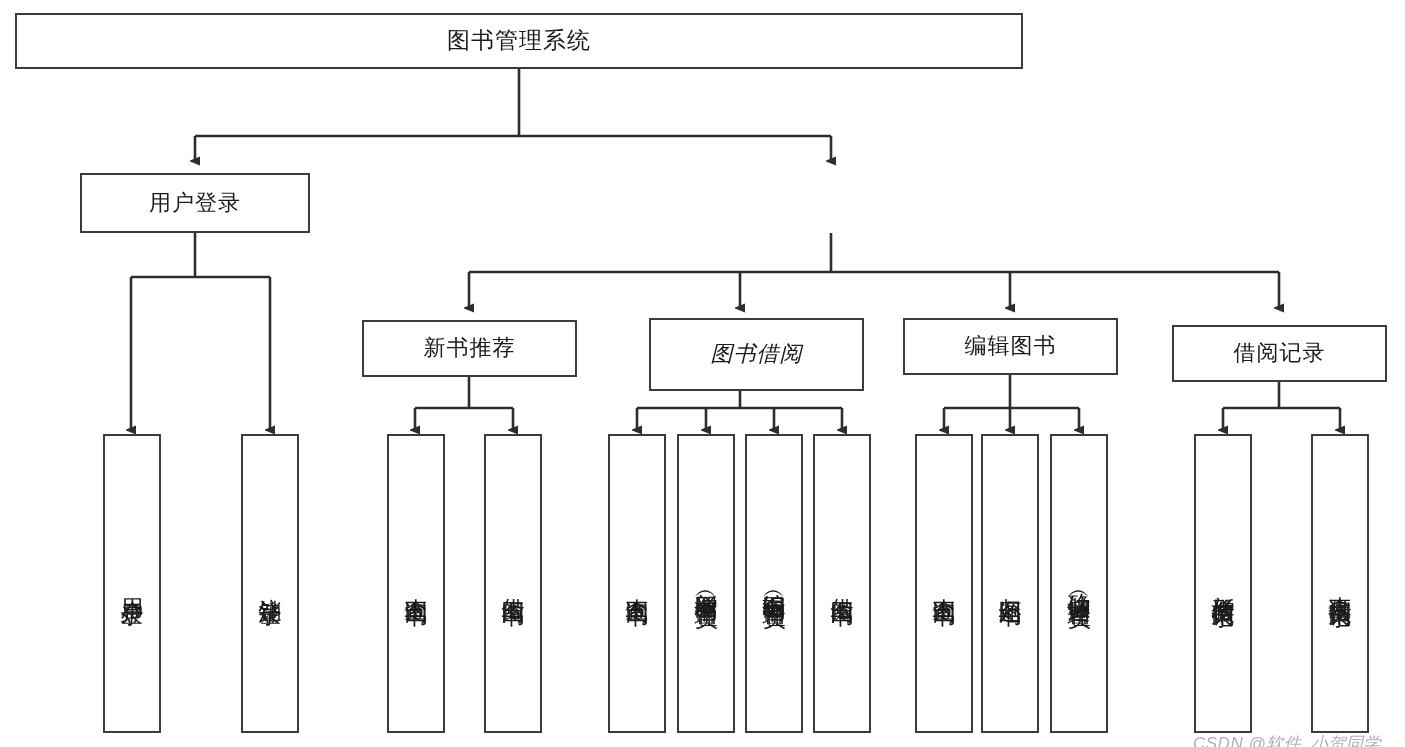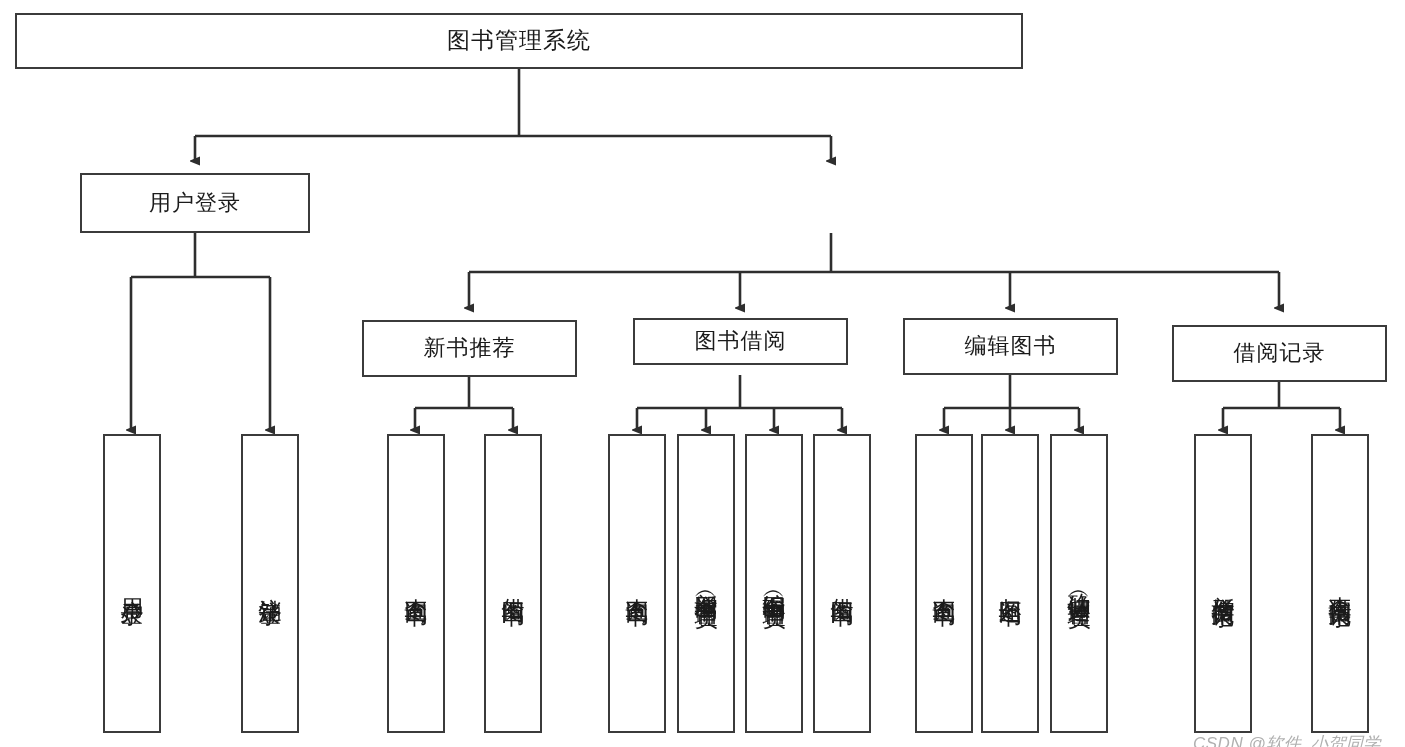--- a/index.html
+++ b/index.html
@@ -134,21 +134,21 @@
 
   <div class="node horiz" style="left:80px; top:173px; width:230px; height:60px;">
     <span class="label">用户登录</span>
   </div>
 
 
   <div class="node horiz" style="left:362px; top:320px; width:215px; height:57px;">
     <span class="label">新书推荐</span>
   </div>
 
-  <div class="node horiz" style="left:633px; top:318px; width:215px; height:47px;">
+  <div class="node horiz" style="left:649px; top:318px; width:215px; height:73px;font-style:italic;">
     <span class="label">图书借阅</span>
   </div>
 
   <div class="node horiz" style="left:903px; top:318px; width:215px; height:57px;">
     <span class="label">编辑图书</span>
   </div>
 
   <div class="node horiz" style="left:1172px; top:318px; width:215px; height:57px;margin-top:7px;">
     <span class="label">借阅记录</span>
   </div>

